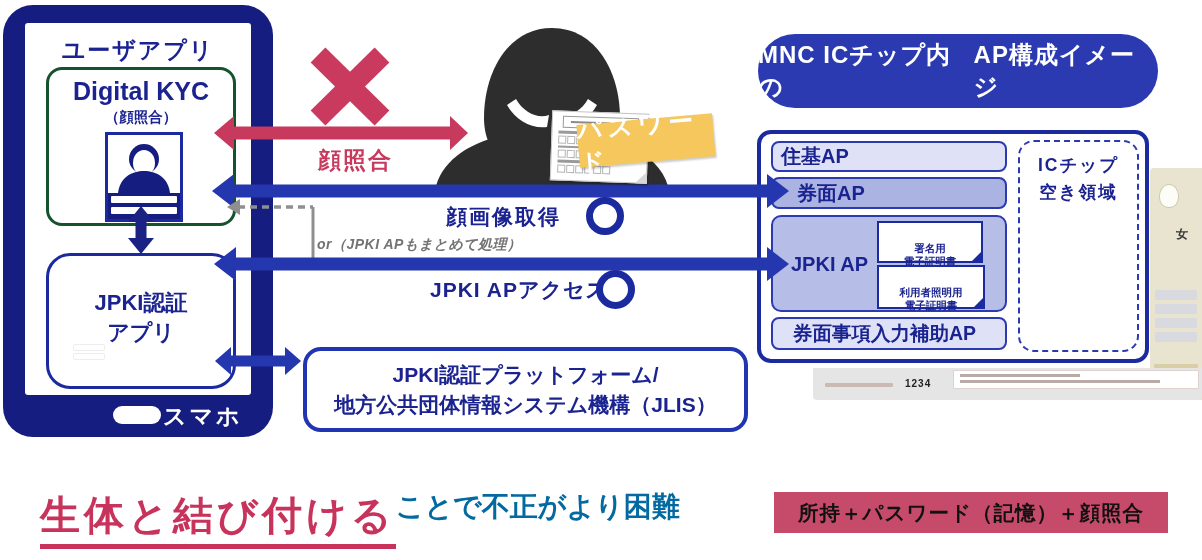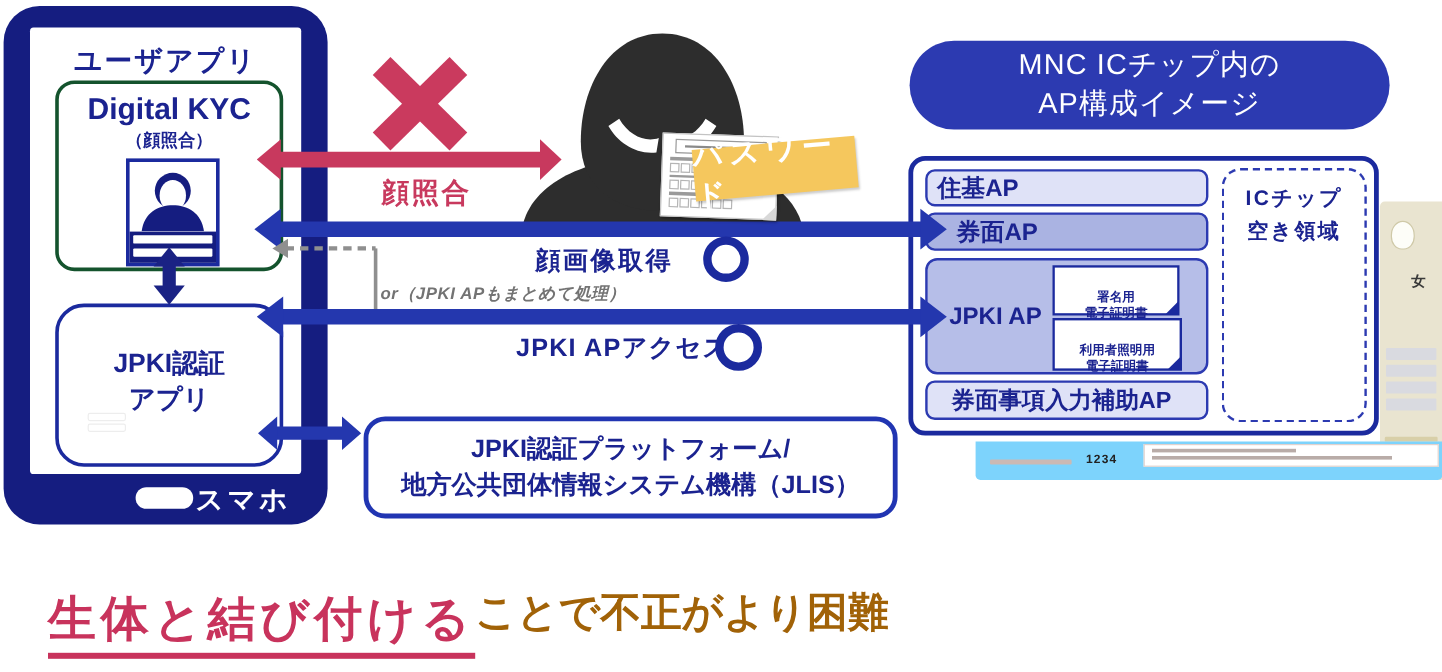--- a/index.html
+++ b/index.html
@@ -48,21 +48,21 @@
   .form-cells{display:flex;gap:1px;}
   .form-cells span{display:block;width:6px;height:6px;border:1px solid #b5b5b5;background:#fff;}
   #paper-fold{position:absolute;right:-1px;bottom:-1px;width:0;height:0;
               border-style:solid;border-width:0 0 12px 12px;border-color:transparent transparent #d8d8d8 transparent;}
   #password-note{left:578px;top:119px;width:136px;height:43px;background:#f5c75d;transform:rotate(-5deg);
                  z-index:7;display:flex;align-items:center;justify-content:center;box-shadow:1px 2px 2px rgba(0,0,0,0.2);}
   #password-note span{color:#fff;font-size:25px;font-weight:bold;letter-spacing:5px;}
 
   
   #mnc-banner{left:758px;top:34px;width:400px;height:74px;background:#2c3ab1;border-radius:37px;z-index:3;
-              display:flex;flex-direction:column;align-items:center;justify-content:center;color:#fff;font-size:24px;line-height:32px;font-weight:normal;letter-spacing:1px;}
+              display:flex;align-items:center;justify-content:center;color:#fff;font-size:24px;line-height:32px;font-weight:bold;letter-spacing:1px;}
   #ap-panel{left:757px;top:130px;width:392px;height:233px;background:#fff;border:4px solid #1b2a9e;border-radius:14px;z-index:3;box-sizing:border-box;}
   .ap-bar{position:absolute;border:2.5px solid #2c3ab1;border-radius:8px;box-sizing:border-box;
           display:flex;align-items:center;font-size:20px;}
   #juki-ap{left:10px;top:7px;width:236px;height:31px;background:#dfe2f7;padding-left:8px;}
   #kenmen-ap{left:10px;top:43px;width:236px;height:32px;background:#aab3e2;padding-left:24px;}
   #jpki-ap{left:10px;top:81px;width:236px;height:97px;background:#b6bee8;border:2.5px solid #2c3ab1;border-radius:10px;position:absolute;box-sizing:border-box;}
   #jpki-ap-label{left:18px;top:36px;font-size:20px;}
   .cert{position:absolute;background:#fff;border:2.5px solid #1b2a9e;text-align:center;box-sizing:border-box;
         font-size:10.5px;font-weight:bold;color:#1b2390;line-height:13px;padding-top:19px;}
   #cert-sign{left:104px;top:4px;width:106px;height:42px;}
@@ -72,35 +72,35 @@
   #kenmen-hojo-ap{left:10px;top:183px;width:236px;height:33px;background:#dfe2f7;padding-left:20px;font-size:19.5px;}
   #free-area{left:257px;top:6px;width:121px;height:212px;border:2.5px dashed #2c3ab1;border-radius:16px;box-sizing:border-box;
              text-align:center;padding-top:10px;font-size:17.5px;line-height:27px;letter-spacing:2px;}
 
   
   #card-front{left:1150px;top:168px;width:52px;height:232px;background:#e9e4d0;border-radius:4px 0 0 4px;z-index:1;}
   #rabbit-blob{left:9px;top:16px;width:18px;height:22px;background:#fdfdf8;border-radius:50% 50% 45% 45%;border:1px solid #cfc9a8;}
   #card-front .row{position:absolute;left:5px;width:42px;height:10px;background:#d9dae0;border-radius:1px;}
   #card-female{left:26px;top:58px;font-size:12px;color:#3a3a3a;}
   .card-tan{position:absolute;left:4px;width:44px;height:4px;background:#d8cfa8;border-radius:1px;}
-  #card-back{left:813px;top:368px;width:389px;height:32px;background:#7dd3fc;border-radius:0 0 4px 4px;z-index:1;}
+  #card-back{left:813px;top:368px;width:389px;height:32px;background:#e5e5e5;border-radius:0 0 4px 4px;z-index:1;}
   #sig-strip{left:140px;top:2px;width:244px;height:17px;background:#fff;border:1px solid #e0d2ce;}
   #card-pin{left:92px;top:10px;font-size:10px;font-weight:bold;color:#222;letter-spacing:1px;}
   #card-micro{left:12px;top:15px;width:68px;height:4px;background:#cbb9b4;border-radius:1px;}
   .sig-bar{position:absolute;height:2.5px;background:#b9aca8;}
 
   
   #jlis-box{left:303px;top:347px;width:445px;height:85px;background:#fff;border:4px solid #2135b2;border-radius:18px;z-index:3;
             box-sizing:border-box;display:flex;flex-direction:column;align-items:center;justify-content:center;
             font-size:21px;line-height:30px;font-weight:bold;}
 
   
   #headline{left:40px;top:488px;display:flex;align-items:flex-start;z-index:2;white-space:nowrap;}
   #headline-em{font-size:40px;font-weight:bold;color:#c8335c;letter-spacing:4px;border-bottom:5px solid #c8335c;padding-bottom:1px;}
-  #headline-rest{font-size:34px;font-weight:bold;color:#a16207;letter-spacing:0px;}
+  #headline-rest{font-size:28px;font-weight:bold;color:#0369a1;letter-spacing:0px;}
   #factors-box{left:774px;top:492px;width:394px;height:41px;background:#c64a6a;z-index:2;
                display:flex;align-items:center;justify-content:center;}
   #factors-box span{color:#111;font-size:20.5px;font-weight:bold;letter-spacing:1px;}
 
   
   #overlay{left:0;top:0;z-index:5;pointer-events:none;}
 </style>
 </head>
 <body>
 
@@ -293,14 +293,17 @@
       <polygon points="128,222 141,206 154,222" fill="#1a2284"></polygon>
       <polygon points="128,238 141,254 154,238" fill="#1a2284"></polygon>
     </g>
   </svg>
 
   <div id="headline" class="abs">
     <span id="headline-em">生体と結び付ける</span>
       <span id="headline-rest">ことで不正がより困難</span>
   </div>
 
+  <div id="factors-box" class="abs">
+    <span>所持＋パスワード（記憶）＋顔照合</span>
+  </div>
 
 </div>
 
 </body></html>

